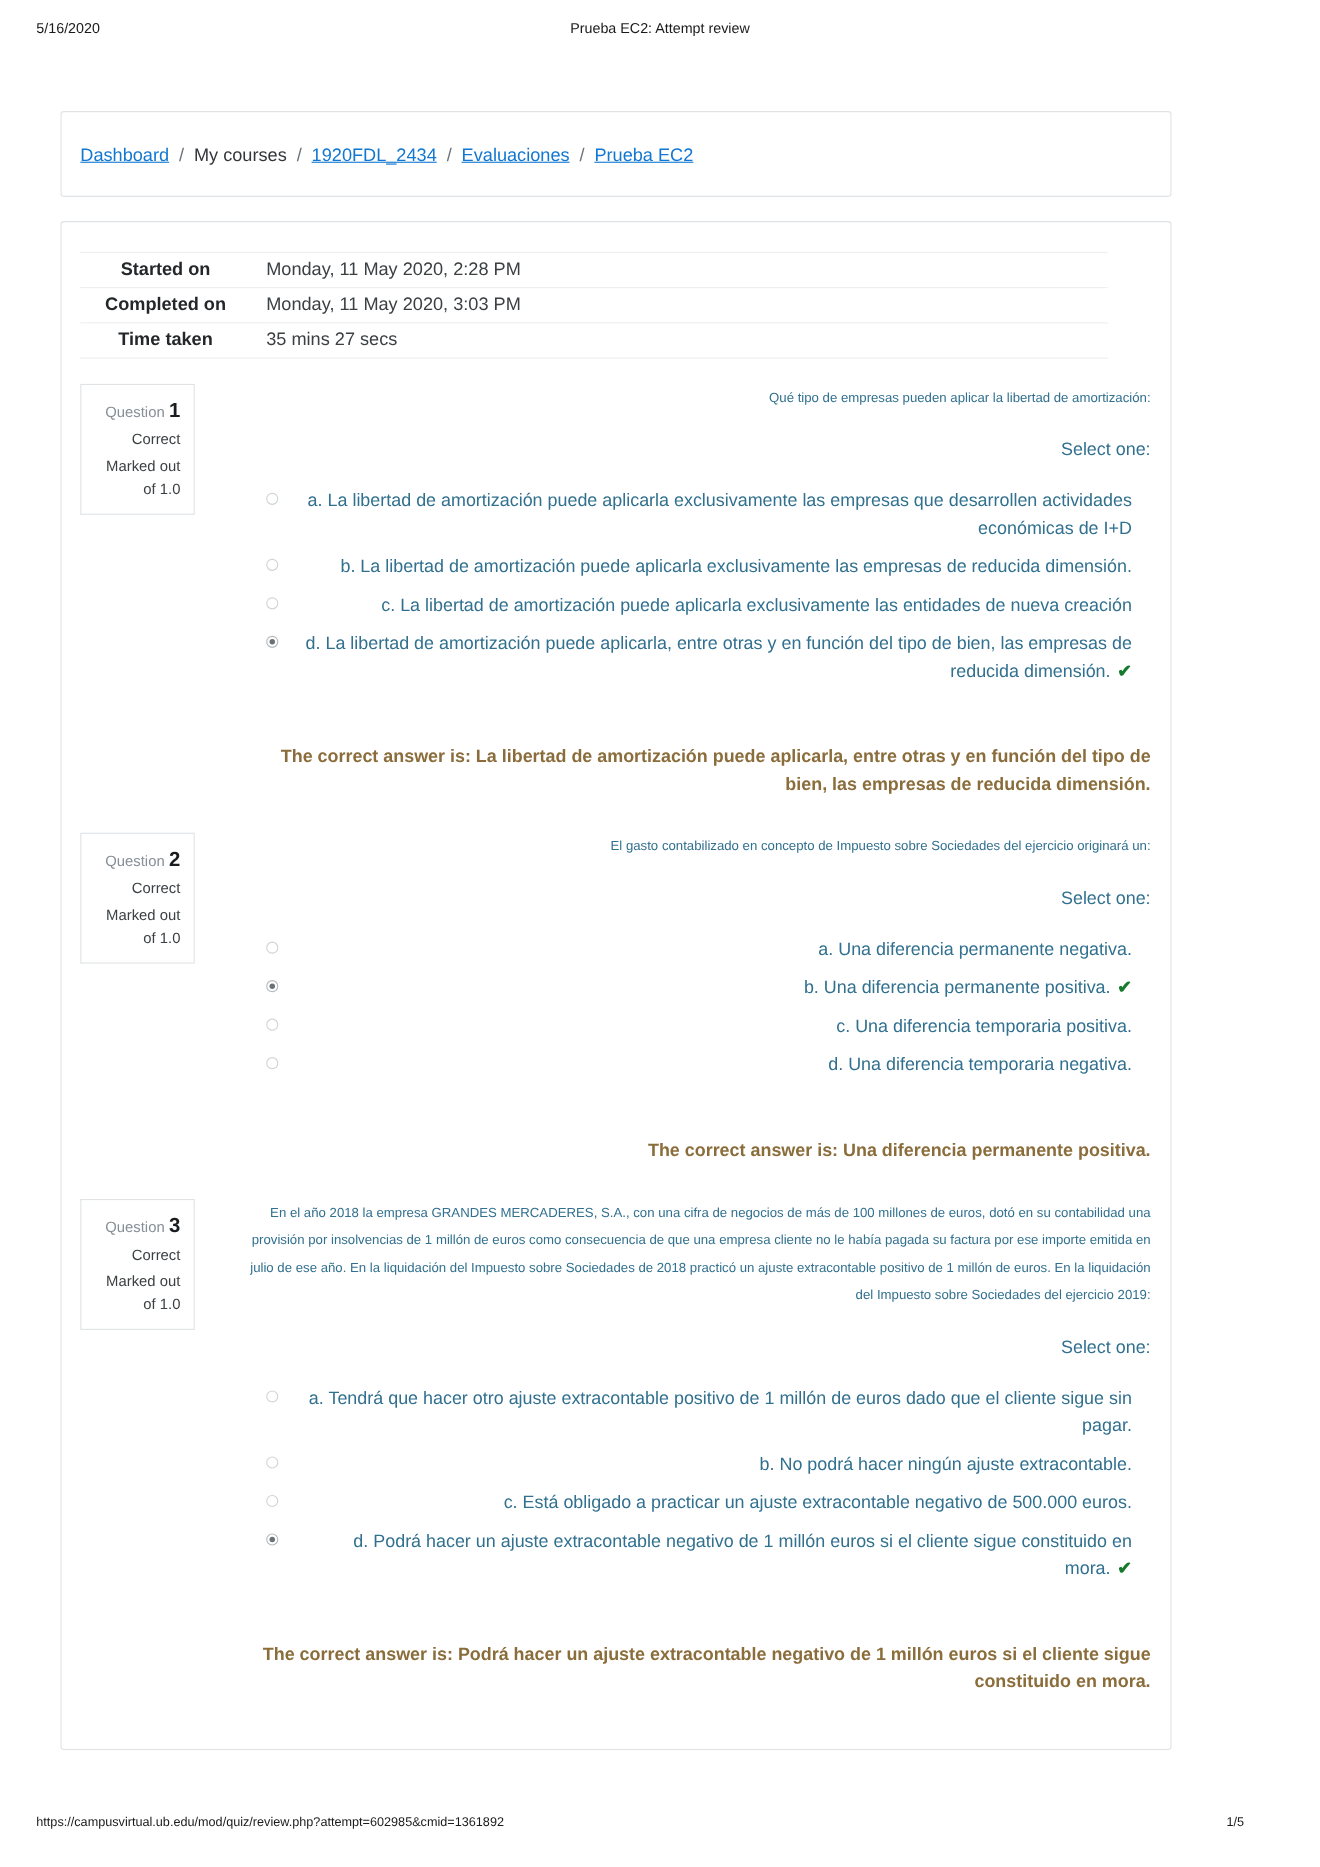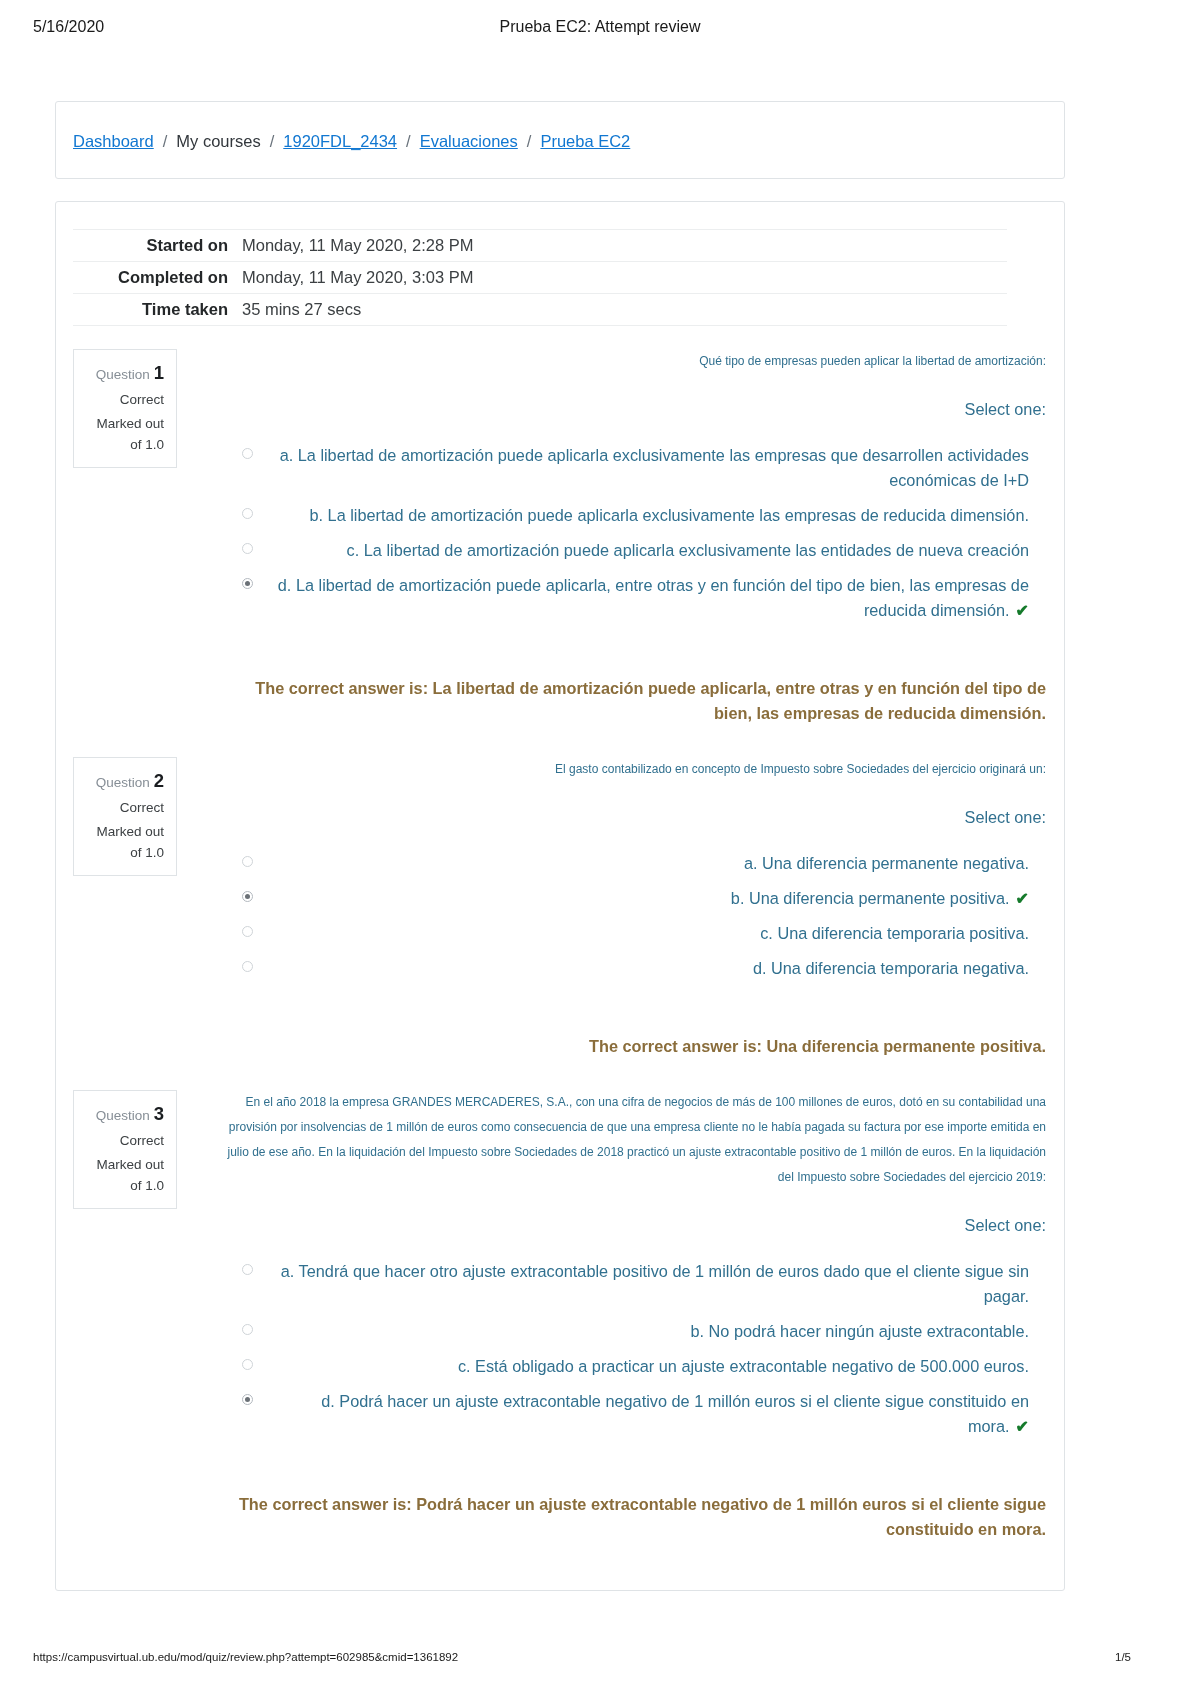--- a/index.html
+++ b/index.html
@@ -17,21 +17,21 @@
     -webkit-font-smoothing: antialiased;
   }
 
   
   .print-header {
     position: absolute;
     top: 18px;
     left: 0;
     width: 1200px;
     height: 18px;
-    font-size: 16px;
+    font-size: 13px;
     color: #1a1a1a;
   }
   .print-header .ph-left {
     position: absolute;
     left: 33px;
     top: 0;
     white-space: nowrap;
   }
   .print-header .ph-center {
     position: absolute;
@@ -119,21 +119,20 @@
     width: 934px;
     margin: 27px 0 0 17px;
     border-collapse: collapse;
     font-size: 16.5px;
   }
   .summary-table tr {
     border-top: 1px solid #eceeef;
     border-bottom: 1px solid #eceeef;
   }
   .summary-table th {
-    text-align: right;
     font-weight: bold;
     color: #242729;
     padding: 6px 14px 6px 0;
     width: 155px;
     white-space: nowrap;
     vertical-align: middle;
     font-size: 16.5px;
   }
   .summary-table td {
     text-align: left;

